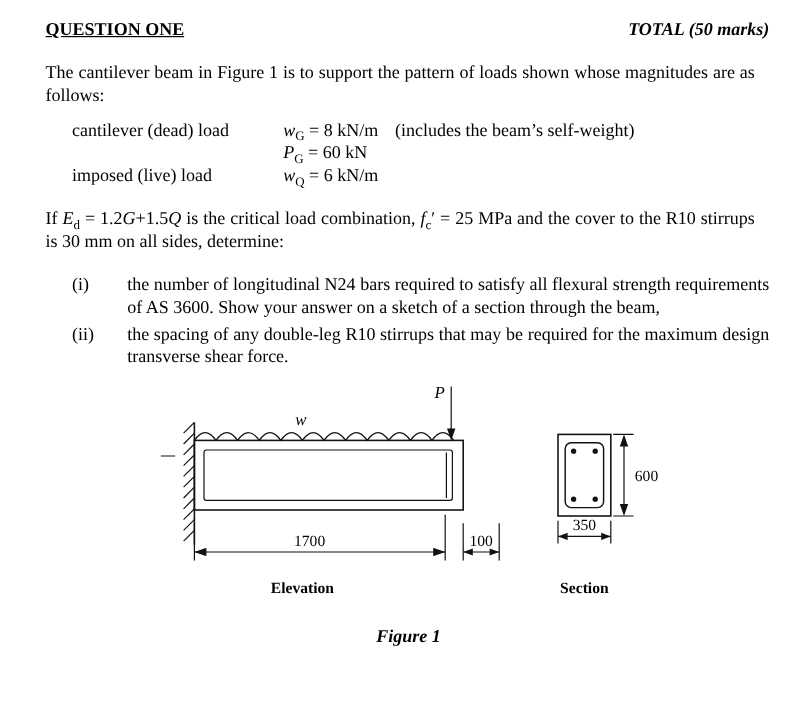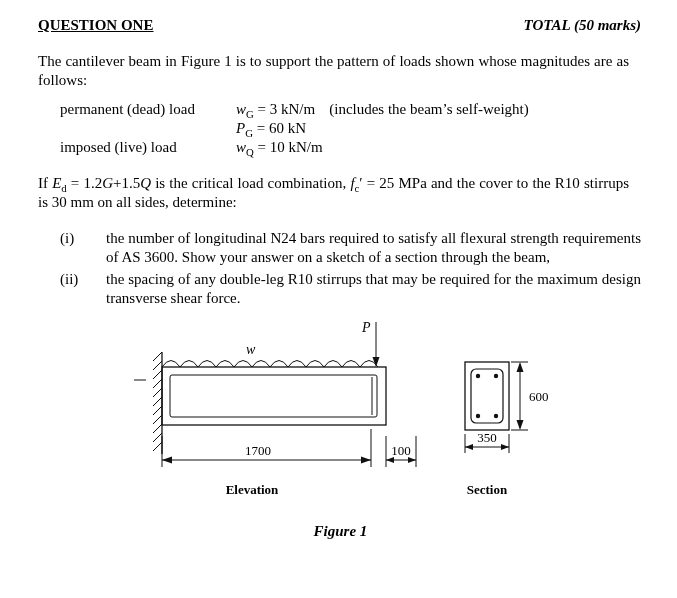--- a/index.html
+++ b/index.html
@@ -114,30 +114,30 @@
 
     <div class="header-row">
       <span class="q-title">QUESTION ONE</span>
       <span class="total">TOTAL (50 marks)</span>
     </div>
 
     <p class="para">The cantilever beam in Figure 1 is to support the pattern of loads shown whose magnitudes are as follows:</p>
 
     <div class="loads">
       <div class="load-row">
-        <span>permanent (dead) load</span>
-        <span><i class="math">w</i><sub>G</sub><span> = 3 kN/m</span><span class="note">(includes the beam’s self-weight)</span></span>
+        <span>cantilever (dead) load</span>
+        <span><i class="math">w</i><sub>G</sub><span> = 8 kN/m</span><span class="note">(includes the beam’s self-weight)</span></span>
       </div>
       <div class="load-row">
         <span></span>
         <span><i class="math">P</i><sub>G</sub><span> = 60 kN</span></span>
       </div>
       <div class="load-row">
         <span>imposed (live) load</span>
-        <span><i class="math">w</i><sub>Q</sub><span> = 10 kN/m</span></span>
+        <span><i class="math">w</i><sub>Q</sub><span> = 6 kN/m</span></span>
       </div>
     </div>
 
     <p class="para cond"><span>If </span><i class="math">E</i><sub>d</sub><span> = 1.2</span><i class="math">G</i><span>+1.5</span><i class="math">Q</i><span> is the critical load combination,  </span><i class="math">f</i><sub>c</sub><span>′ = 25 MPa and the cover to the R10 stirrups is 30 mm on all sides, determine:</span></p>
 
     <div class="items">
       <div class="item">
         <span class="item-num">(i)</span>
         <span class="item-text">the number of longitudinal N24 bars required to satisfy all flexural strength requirements of AS 3600.  Show your answer on a sketch of a section through the beam,</span>
       </div>

